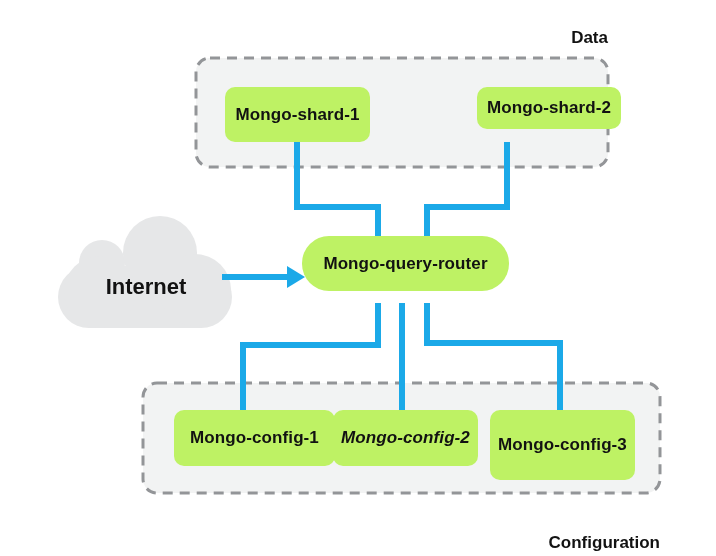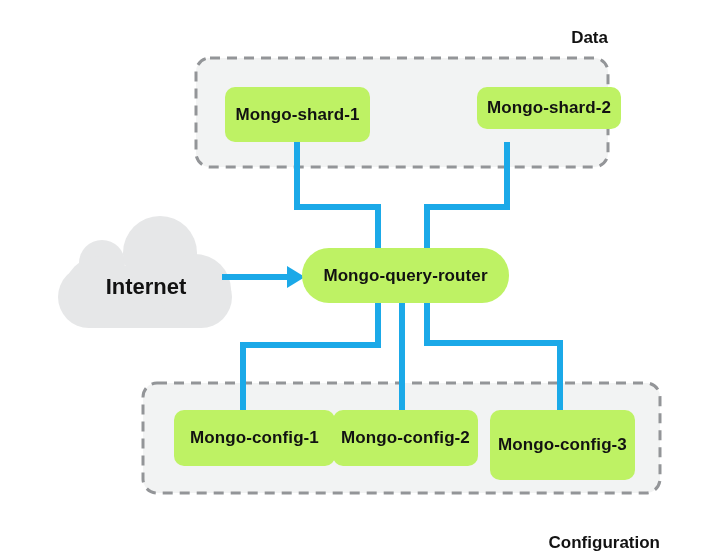--- a/index.html
+++ b/index.html
@@ -28,23 +28,23 @@
   }
   .cloud-label{
     position:absolute;
     text-align:center;
     font-size:22px;font-weight:600;color:#121212;
     z-index:3;
   }
   
   #node-shard1{left:225px;top:87px;width:145px;height:55px;}
   #node-shard2{left:436px;top:87px;width:144px;height:42px;margin-left:41px;}
-  #node-router{left:302px;top:248px;width:207px;height:55px;border-radius:27px;}
+  #node-router{left:302px;top:236px;width:207px;height:55px;border-radius:27px;}
   #node-config1{left:174px;top:410px;width:161px;height:56px;}
-  #node-config2{left:333px;top:410px;width:145px;height:56px;}
+  #node-config2{left:333px;top:410px;width:145px;height:56px;font-style:italic;}
   #node-config3{left:490px;top:410px;width:145px;height:70px;}
   
   #label-data{left:196px;top:28px;width:412px;}
   #label-config{left:143px;top:533px;width:517px;}
   #label-internet{left:58px;top:274px;width:176px;}
 </style>
 </head>
 <body>
 
 <div class="canvas">

